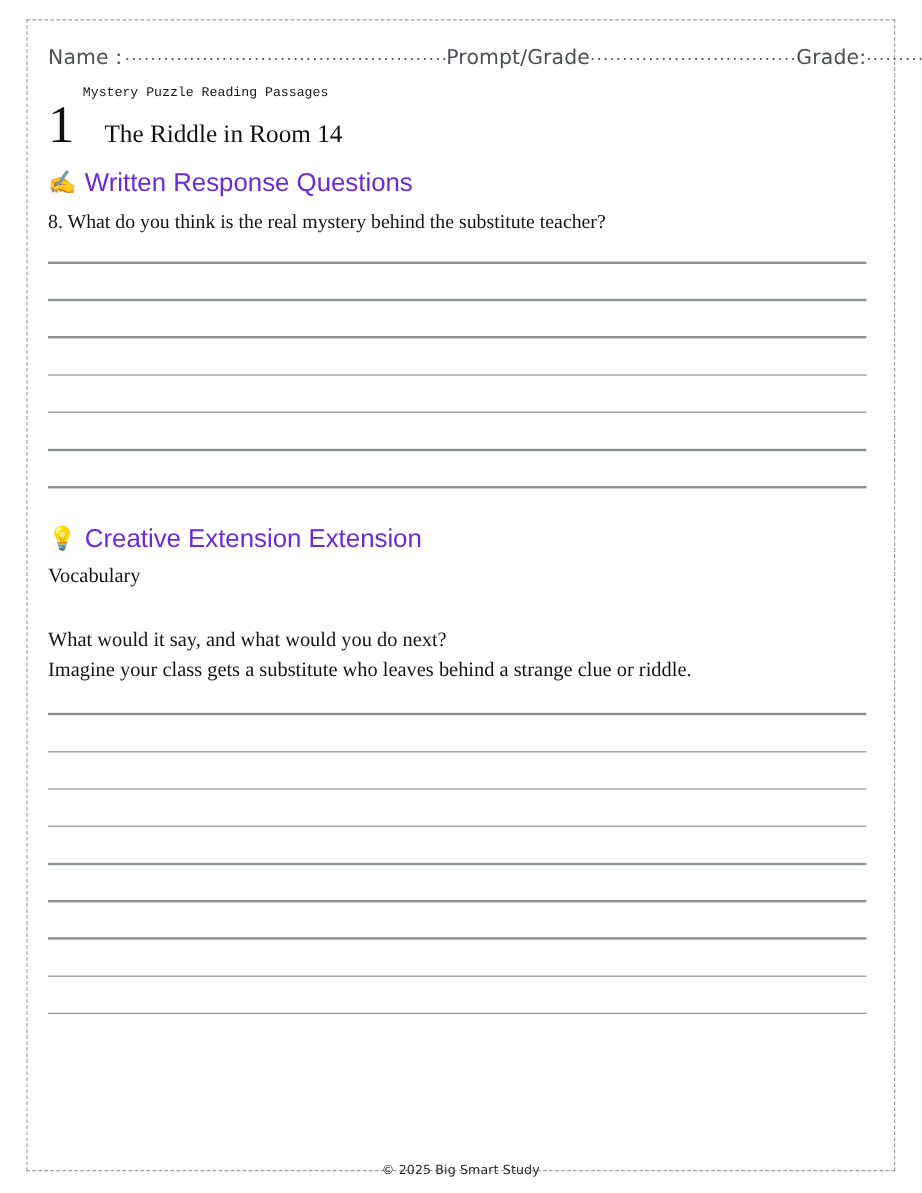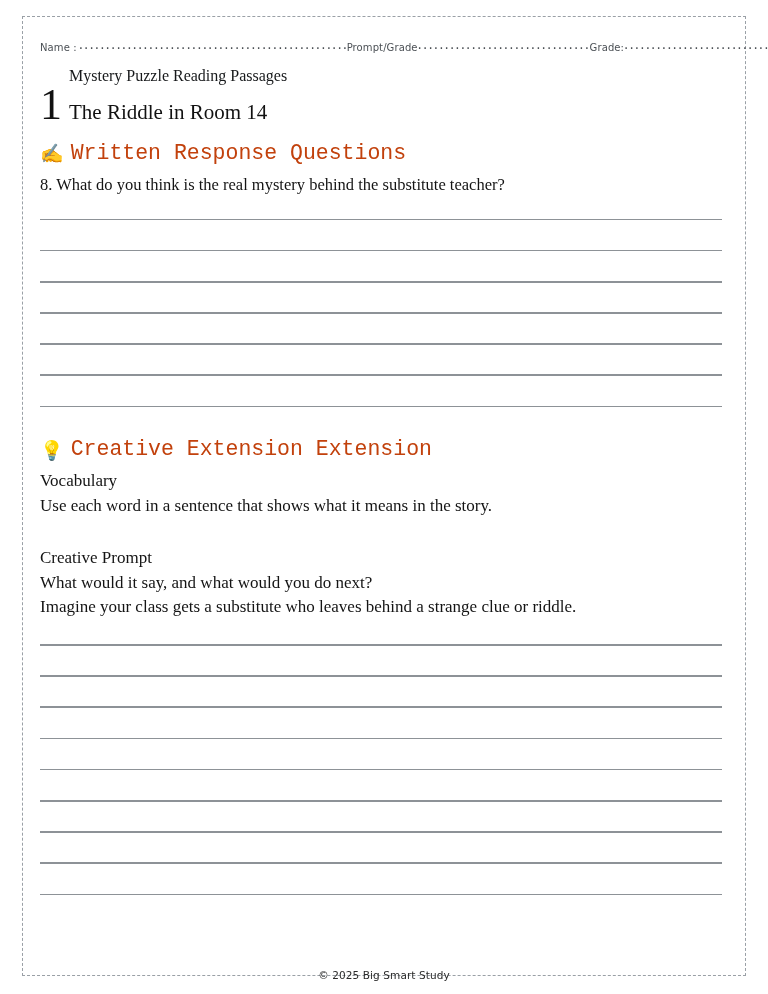--- a/index.html
+++ b/index.html
@@ -32,21 +32,21 @@
     left: 40px;
     top: 16px;
     width: 696px;
   }
 
   
   .meta-row {
     display: flex;
     align-items: baseline;
     font-family: "DejaVu Sans", "Liberation Sans", sans-serif;
-    font-size: 10px;
+    font-size: 17px;
     color: #4b5055;
     letter-spacing: .1px;
     margin-top: 22px;
     white-space: nowrap;
   }
   .meta-label { flex: 0 0 auto; }
   .meta-label.name-label { margin-right: 2px; }
   .dots {
     flex: 1 1 auto;
     overflow: hidden;
@@ -82,50 +82,51 @@
     color: #111111;
     margin-right: 7px;
   }
   .title-stack {
     display: flex;
     flex-direction: column;
     justify-content: flex-end;
     padding-bottom: 1px;
   }
   .kicker {
-    font-family: Liberation Serif, serif;
-    font-size: 16px;
+    font-family: Liberation Mono, monospace;
+    font-size: 11px;
     line-height: 1.1;
     color: #16181a;
     margin-bottom: 16px;
   }
   .lesson-title {
     font-family: "Liberation Serif", "DejaVu Serif", serif;
     font-size: 21px;
     line-height: 1.05;
     color: #111111;
+    margin-left: 18px;
   }
 
   
   .section-heading {
     display: flex;
     align-items: center;
     margin-top: 18px;
   }
   .section-icon {
     font-size: 19px;
     line-height: 1;
     margin-right: 7px;
     display: inline-block;
   }
   .section-title {
-    font-family: Liberation Mono, monospace;
+    font-family: Liberation Sans, sans-serif;
     font-size: 21.5px;
     line-height: 1.1;
-    color: #c2410c;
+    color: #6d28d9;
   }
 
   
   .question-text {
     font-size: 16.5px;
     line-height: 1.35;
     margin-top: 9px;
     color: #141414;
   }
   .body-line {
@@ -203,25 +204,23 @@
     <div class="write-line sp"></div>
   </div>
 
   <div class="section-heading" style="margin-top:31px;">
     <span class="section-icon">💡</span>
     <span class="section-title">Creative Extension Extension</span>
   </div>
 
   <div class="sub-block">
     <div class="body-line">Vocabulary</div>
-    <div class="body-line">Use each word in a sentence that shows what it means in the story.</div>
   </div>
 
   <div class="sub-block spaced">
-    <div class="body-line">Creative Prompt</div>
     <div class="body-line">What would it say, and what would you do next?</div>
     <div class="body-line">Imagine your class gets a substitute who leaves behind a strange clue or riddle.</div>
   </div>
 
   <div class="writing-lines lines-block-2">
     <div class="write-line"></div>
     <div class="write-line sp"></div>
     <div class="write-line sp"></div>
     <div class="write-line sp"></div>
     <div class="write-line sp"></div>

